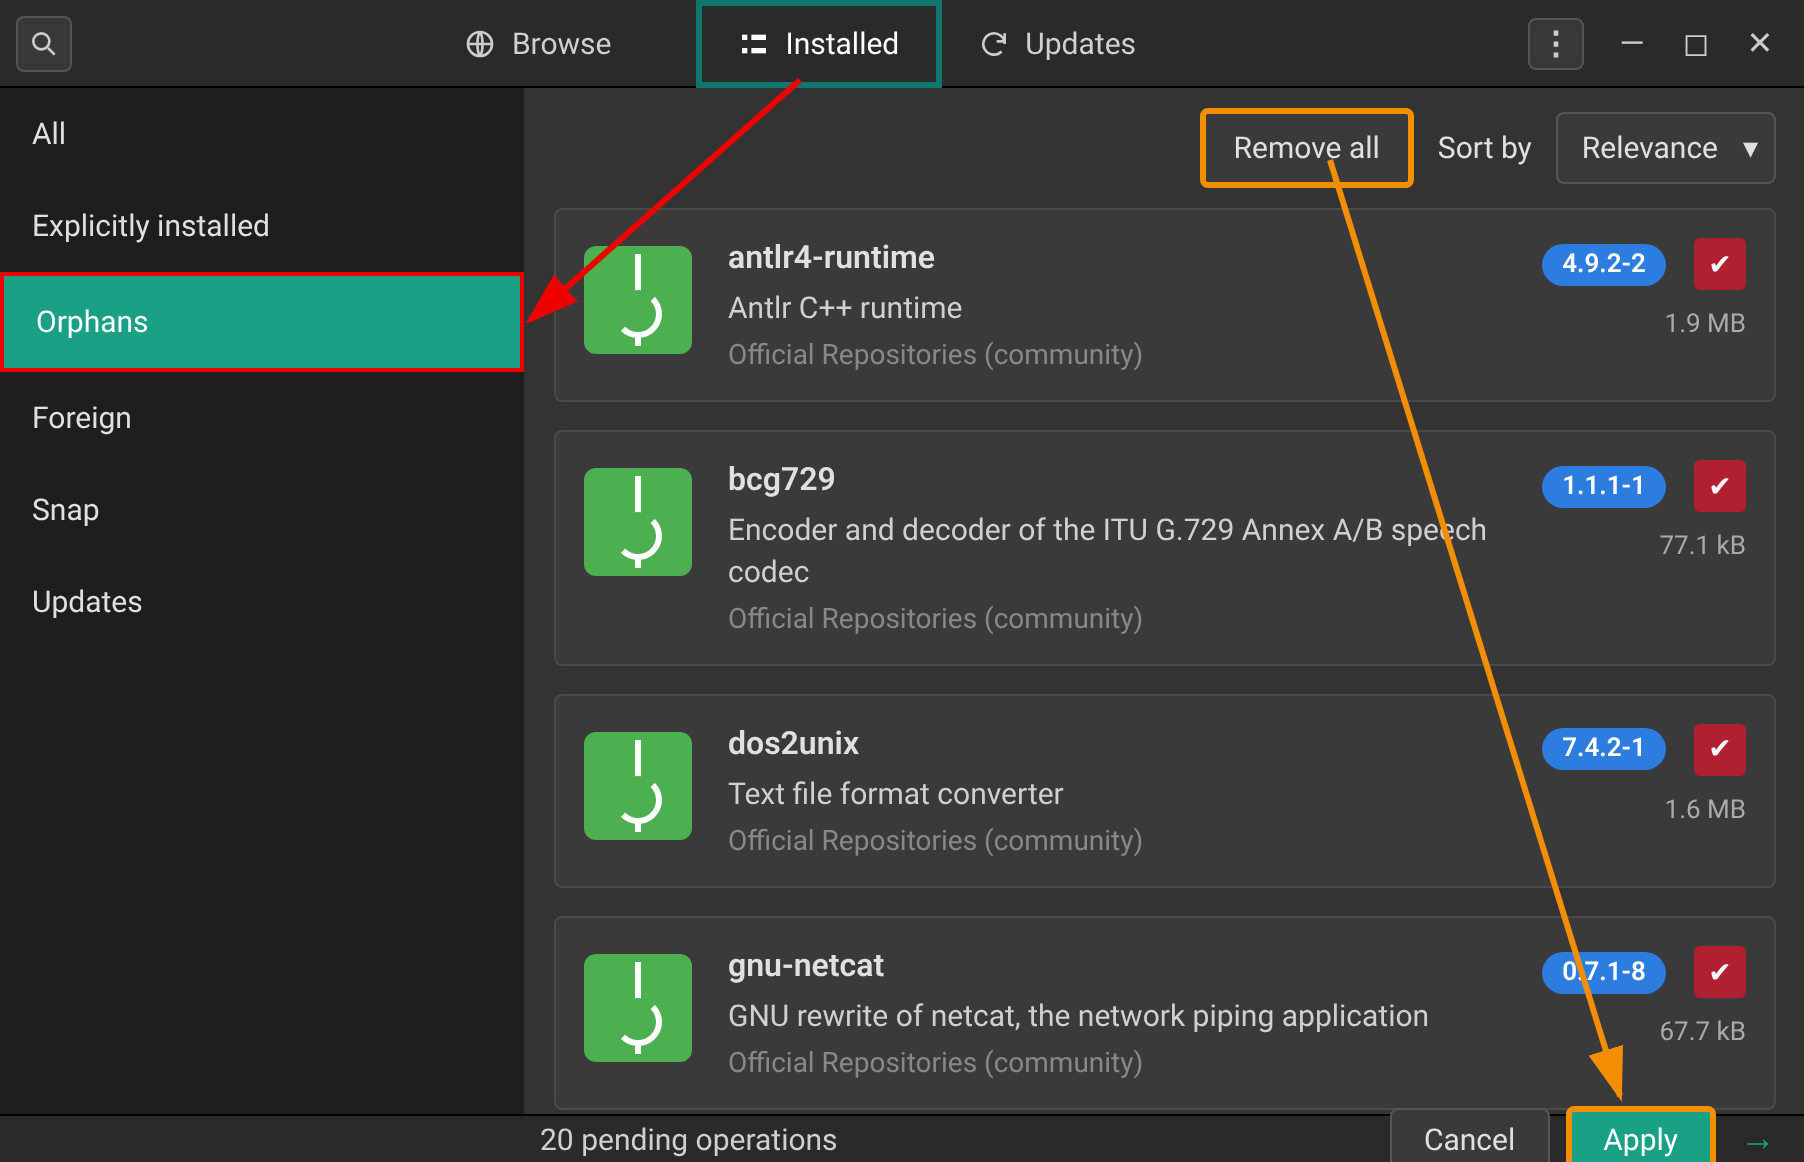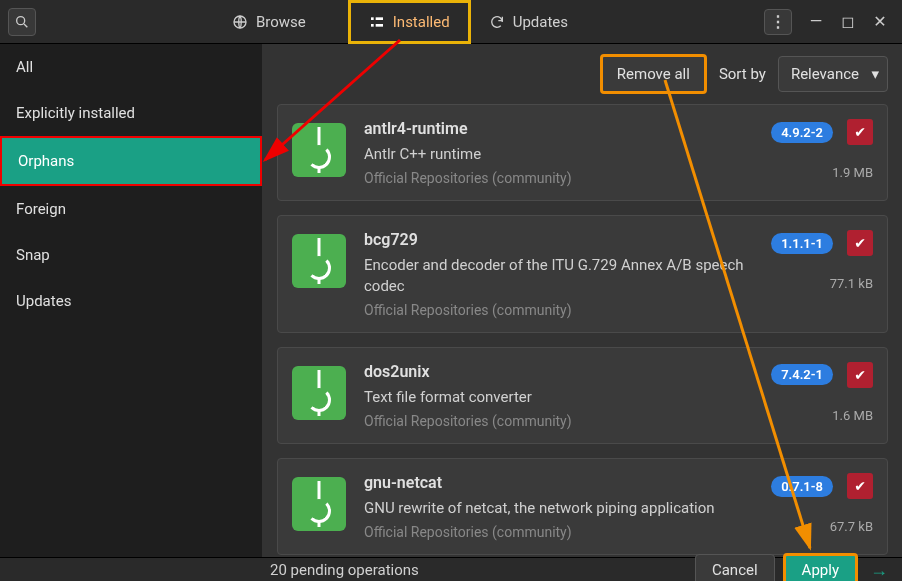--- a/index.html
+++ b/index.html
@@ -3,21 +3,21 @@
 <meta charset="utf-8">
 <style>
   * { box-sizing: border-box; margin: 0; padding: 0; font-family: -apple-system, "Segoe UI", Roboto, sans-serif; }
   body { background: #1e1e1e; color: #e0e0e0; width: 902px; height: 581px; overflow: hidden; display: flex; flex-direction: column; }
   
   
   .header { height: 44px; background: #2a2a2a; display: flex; align-items: center; padding: 0 8px; border-bottom: 1px solid #000; }
   .search-btn { width: 28px; height: 28px; background: #383838; border: 1px solid #555; border-radius: 4px; display:flex; align-items:center; justify-content:center; cursor:pointer; }
   .tabs { display: flex; gap: 0; margin: 0 auto; }
   .tab { display: flex; align-items: center; gap: 8px; padding: 10px 18px; cursor: pointer; color: #d0d0d0; font-size: 15px; }
-  .tab.active { border: 3px solid #eab308; color: #fdba74; margin-left: 24px; }
+  .tab.active { border: 3px solid #0f766e; color: #ffffff; margin-left: 24px; }
   .window-controls { display:flex; align-items:center; gap:4px; }
   .win-btn { width:28px; height:26px; display:flex; align-items:center; justify-content:center; cursor:pointer; color:#ccc; }
   .win-btn.menu { background:#383838; border:1px solid #555; border-radius:4px; margin-right:6px; font-weight:bold; }
   
   
   .main { flex: 1; display: flex; overflow: hidden; }
   .sidebar { width: 263px; background: #1e1e1e; border-right: 1px solid #333; }
   .sidebar-item { padding: 14px 16px; font-size: 15px; cursor: pointer; color: #e0e0e0; }
   .sidebar-item.active { background: #1aa085; color: #fff; border: 2px solid #e00; }
   
@@ -30,21 +30,21 @@
   
   .pkg-list { flex:1; overflow-y:auto; padding: 0 14px 0 14px; display:flex; flex-direction:column; gap:14px;}
   .pkg { background:#3a3a3a; border:1px solid #4a4a4a; border-radius:4px; padding:14px; display:flex; gap:18px; align-items:flex-start;}
   .pkg-icon { width:54px; height:54px; background:#4caf50; border-radius:6px; position:relative; flex-shrink:0; margin-top:4px;}
   .pkg-icon::before { content:""; position:absolute; top:4px; left:50%; width:3px; bottom:4px; background:#fff; transform:translateX(-50%);}
   .pkg-icon::after { content:""; position:absolute; left:50%; top:22px; width:18px; height:18px; border:3px solid #fff; border-radius:50%; transform:translateX(-50%); background:#4caf50; border-top-color:transparent; border-left-color:transparent;}
   .pkg-info { flex:1; }
   .pkg-name { font-size:16px; font-weight:600; color:#e0e0e0; margin-bottom:6px;}
   .pkg-desc { font-size:15px; color:#d0d0d0; margin-bottom:6px; line-height:1.35;}
   .pkg-repo { font-size:14px; color:#888;}
-  .pkg-right { display:flex; flex-direction:column; align-items:flex-end; gap:20px; flex-shrink:0;}
+  .pkg-right { display:flex; flex-direction:column; align-items:flex-end; gap:10px; flex-shrink:0;}
   .pkg-version { background:#2d7de0; color:#fff; font-size:13px; font-weight:600; padding:3px 10px; border-radius:11px;}
   .pkg-check { width:26px; height:26px; background:#b02030; border-radius:3px; display:flex; align-items:center; justify-content:center; color:#fff; font-size:14px; cursor:pointer;}
   .pkg-size { font-size:13px; color:#aaa;}
   .pkg-row1 { display:flex; align-items:center; gap:14px;}
   
   
   .footer { height:24px; background:#2a2a2a; border-top:1px solid #000; display:flex; align-items:center; padding:0 10px;}
   .pending { flex:1; text-align:left; padding-left:260px; font-size:15px; color:#d0d0d0;}
   .cancel-btn { background:#3a3a3a; border:1px solid #555; color:#e0e0e0; padding:6px 16px; border-radius:4px; font-size:15px; cursor:pointer; margin-right:8px;}
   .apply-btn { background:#1aa085; border:3px solid #f28e00; color:#fff; padding:5px 16px; border-radius:4px; font-size:15px; cursor:pointer; margin-right:8px;}

